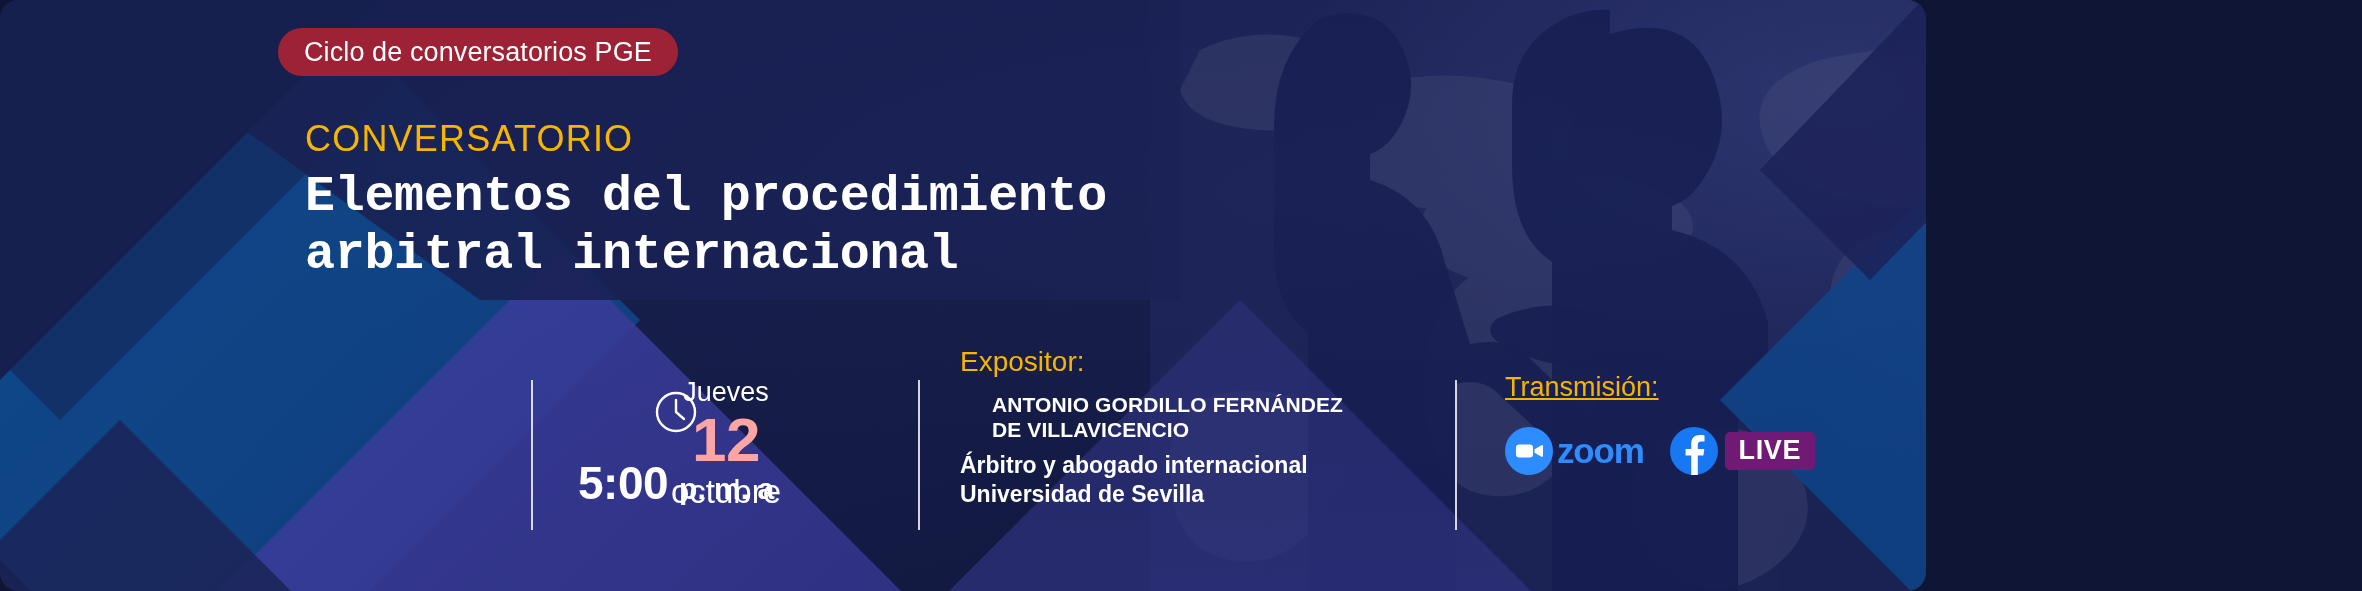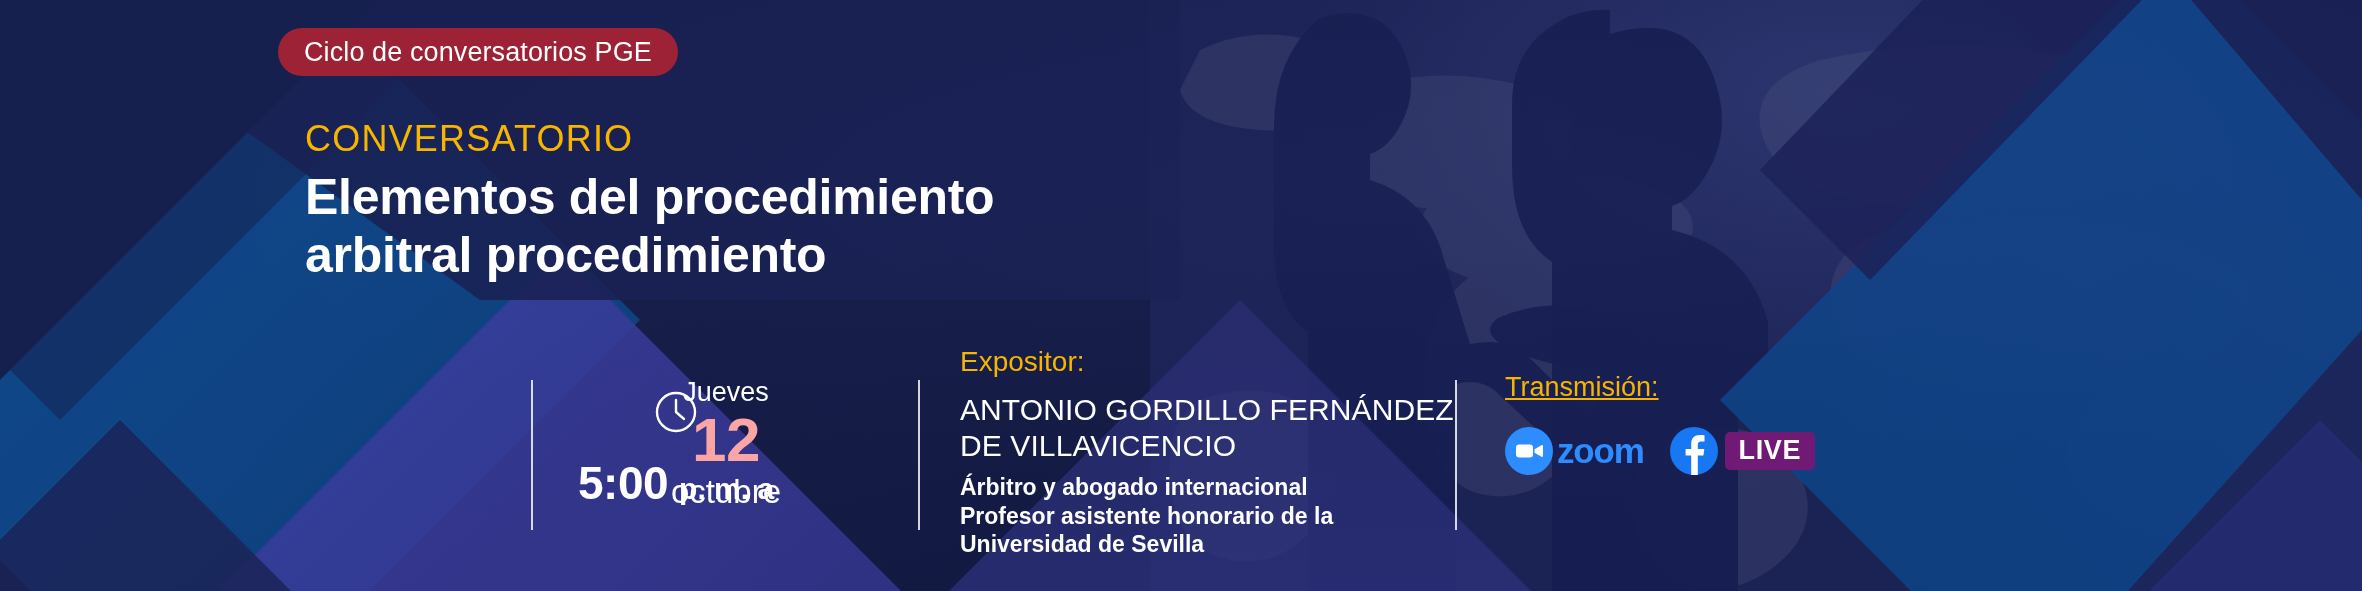--- a/index.html
+++ b/index.html
@@ -5,23 +5,24 @@
   * { margin:0; padding:0; box-sizing:border-box; }
   html,body { background:#0f1535; }
   body {
     width:2362px; height:591px;
     font-family:"Liberation Sans", sans-serif;
     overflow:hidden;
   }
 
   .banner {
     position:relative;
-    width:2362px; height:591px;
+    width:1926px; height:591px;
     background:#1a2152;
     overflow:hidden;
+    border-radius:19px;
   }
 
   
   .bg { position:absolute; inset:0; overflow:hidden; }
   .bg svg { display:block; width:2362px; height:591px; }
 
   
   .content { position:absolute; inset:0; }
 
   .badge {
@@ -49,20 +50,21 @@
 
   .title {
     position:absolute;
     left:305px; top:168px;
     color:#ffffff;
     font-size:50px;
     font-weight:bold;
     line-height:1.16;
     letter-spacing:-.3px;
     white-space:nowrap;
+    font-family:Liberation Mono, monospace;
   }
 
   
   .strip {
     position:absolute;
     left:0; top:360px;
     width:2362px; height:191px;
   }
 
   .divider {
@@ -108,25 +110,26 @@
     position:absolute;
     left:960px; top:-14px;
     color:#ffffff;
   }
   .speaker-label {
     color:#f7b500;
     font-size:28px;
     margin-bottom:14px;
   }
   .speaker-name {
-    font-size:30px;
-    font-weight:normal;
+    font-size:21px;
+    font-weight:bold;
     line-height:1.2;
     letter-spacing:.1px;
     margin-bottom:9px;
+    margin-left:32px;
   }
   .speaker-role {
     font-size:23px;
     font-weight:bold;
     line-height:1.24;
   }
 
   
   .broadcast-block {
     position:absolute;
@@ -306,21 +309,21 @@
   </div>
 
   <div class="content">
 
     <div class="badge">Ciclo de conversatorios PGE</div>
 
     <div class="kicker">CONVERSATORIO</div>
 
     <div class="title">
       <div>Elementos del procedimiento</div>
-      <div>arbitral procedimiento</div>
+      <div>arbitral internacional</div>
     </div>
 
     <div class="strip">
 
       <div class="divider d1"></div>
       <div class="divider d2"></div>
       <div class="divider d3"></div>
 
       <div class="date-block">
         <div class="date-dow">Jueves</div>
@@ -344,21 +347,20 @@
       </div>
 
       <div class="speaker-block">
         <div class="speaker-label">Expositor:</div>
         <div class="speaker-name">
           <div>ANTONIO GORDILLO FERNÁNDEZ</div>
           <div>DE VILLAVICENCIO</div>
         </div>
         <div class="speaker-role">
           <div>Árbitro y abogado internacional</div>
-          <div>Profesor asistente honorario de la</div>
           <div>Universidad de Sevilla</div>
         </div>
       </div>
 
       <div class="broadcast-block">
         <div class="broadcast-label">Transmisión:</div>
         <div class="logos">
 
           <div class="zoom-logo">
             <span class="zoom-mark">

